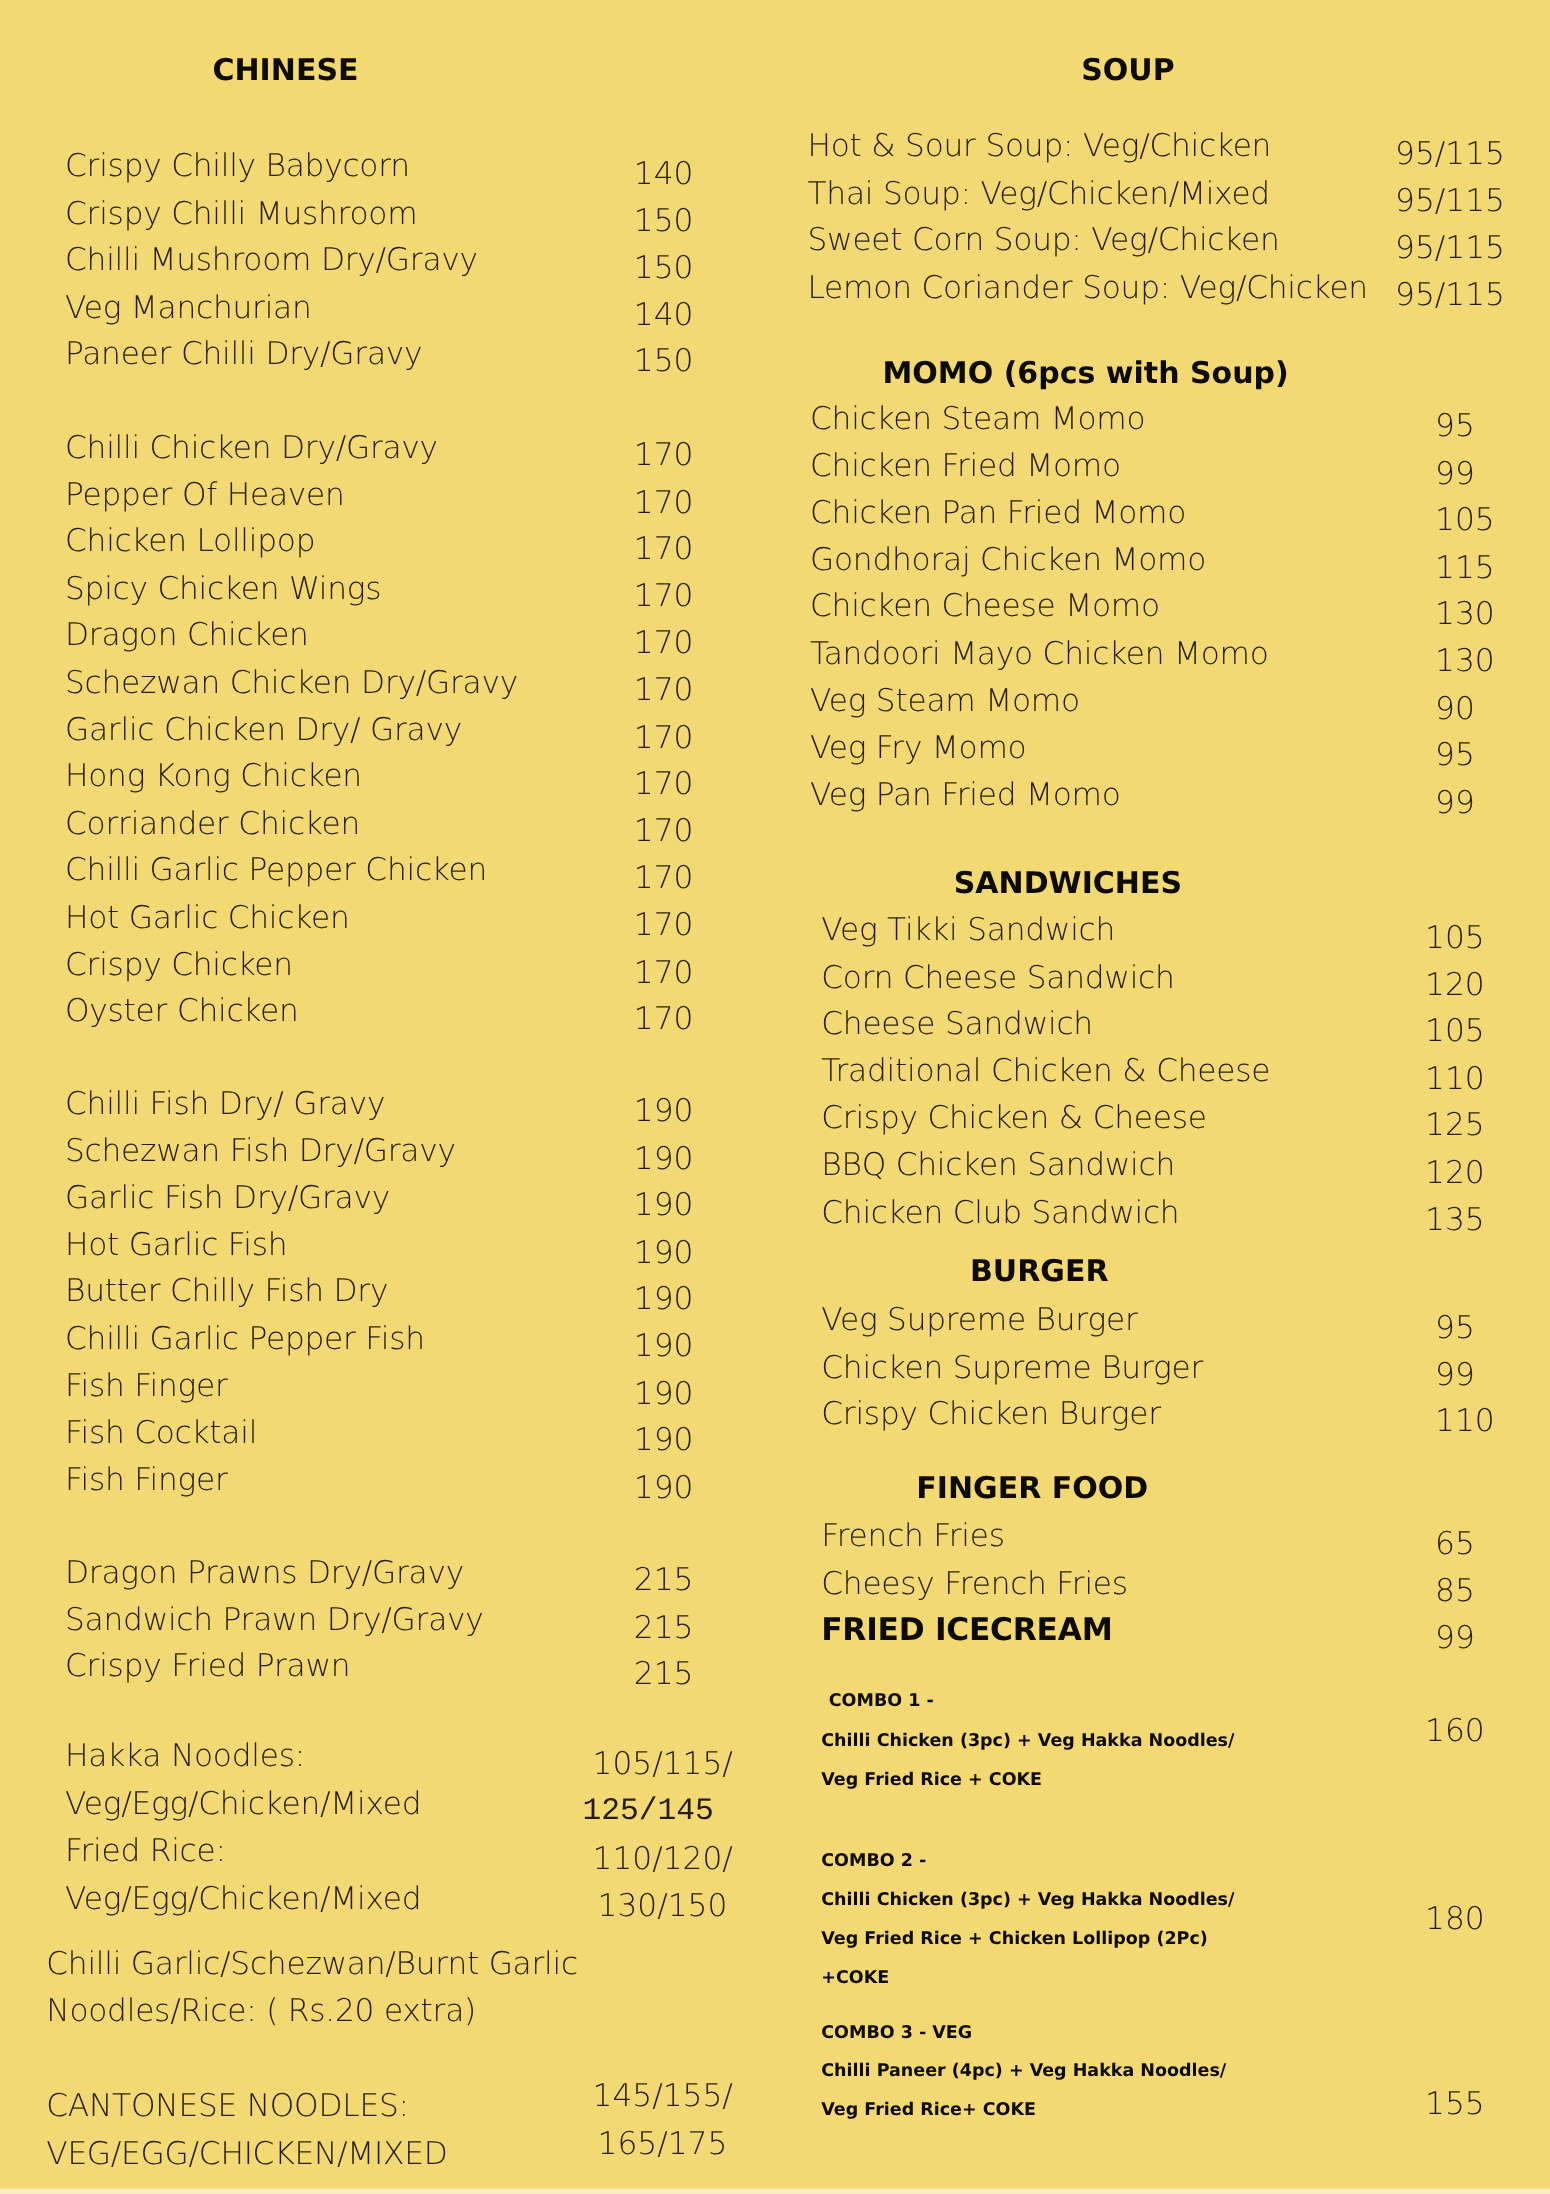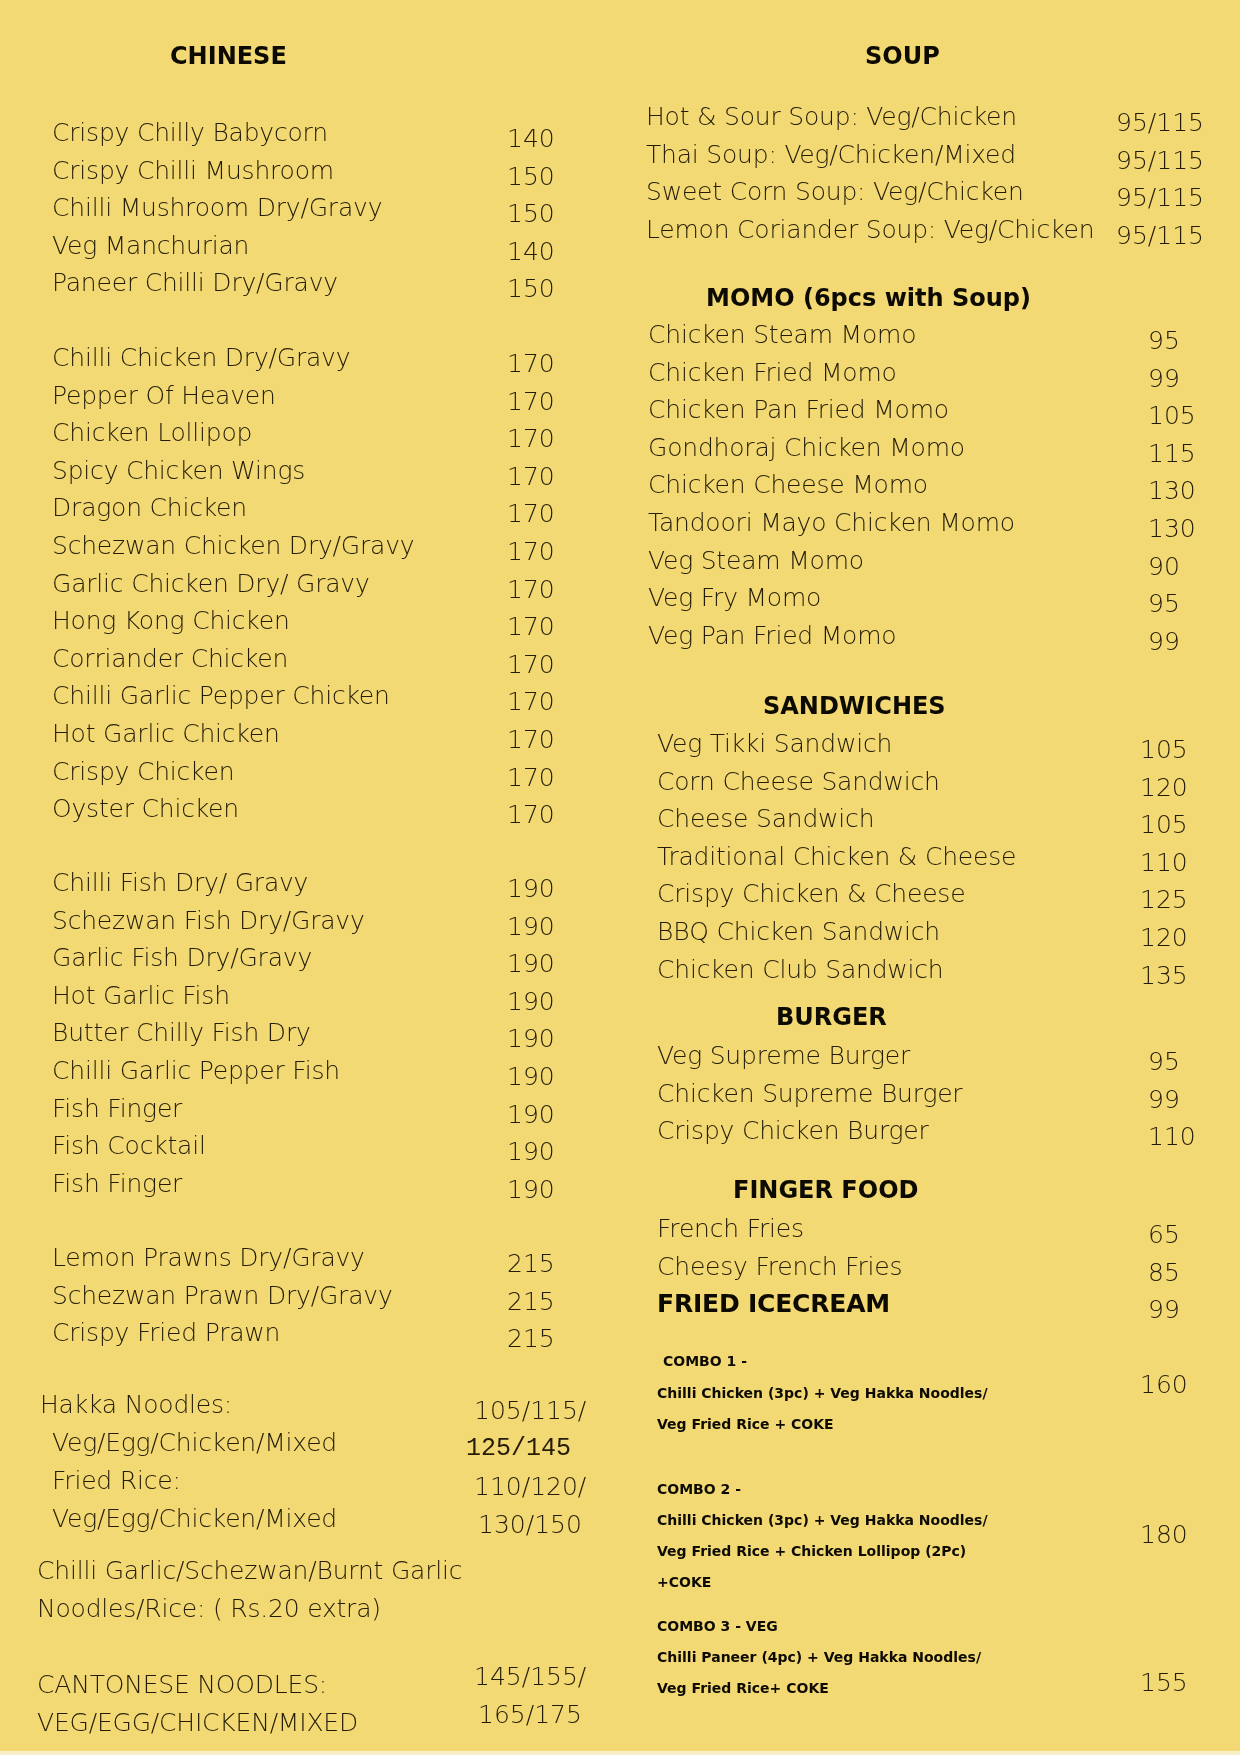--- a/index.html
+++ b/index.html
@@ -67,29 +67,29 @@
       <div class="abs item" style="left: 52px; top: 1018.4px;">Butter Chilly Fish Dry</div>
       <div class="abs price" style="left: 507px; top: 1024.4px;">190</div>
       <div class="abs item" style="left: 52px; top: 1056px;">Chilli Garlic Pepper Fish</div>
       <div class="abs price" style="left: 507px; top: 1062px;">190</div>
       <div class="abs item" style="left: 52px; top: 1093.6px;">Fish Finger</div>
       <div class="abs price" style="left: 507px; top: 1099.6px;">190</div>
       <div class="abs item" style="left: 52px; top: 1131.2px;">Fish Cocktail</div>
       <div class="abs price" style="left: 507px; top: 1137.2px;">190</div>
       <div class="abs item" style="left: 52px; top: 1168.8px;">Fish Finger</div>
       <div class="abs price" style="left: 507px; top: 1174.8px;">190</div>
-      <div class="abs item" style="left: 52px; top: 1243px;">Lemon Prawns Dry/Gravy</div>
+      <div class="abs item" style="left: 52px; top: 1243px;">Dragon Prawns Dry/Gravy</div>
       <div class="abs price" style="left: 507px; top: 1249px;">215</div>
-      <div class="abs item" style="left: 52px; top: 1280.6px;">Schezwan Prawn Dry/Gravy</div>
+      <div class="abs item" style="left: 52px; top: 1280.6px;">Sandwich Prawn Dry/Gravy</div>
       <div class="abs price" style="left: 507px; top: 1286.6px;">215</div>
       <div class="abs item" style="left: 52px; top: 1318.2px;">Crispy Fried Prawn</div>
       <div class="abs price" style="left: 507px; top: 1324.2px;">215</div>
     </div>
 
-  <div class="abs item" style="left:40px;top:1390px;">Hakka Noodles:</div>
+  <div class="abs item" style="left:52px;top:1390px;">Hakka Noodles:</div>
   <div class="abs price" style="left:474px;top:1396px;">105/115/</div>
   <div class="abs item" style="left:52px;top:1428px;">Veg/Egg/Chicken/Mixed</div>
   <div class="abs price" style="left:466px;top:1434px;font-family:Liberation Mono, monospace;">125/145</div>
   <div class="abs item" style="left:52px;top:1466px;">Fried Rice:</div>
   <div class="abs price" style="left:474px;top:1472px;">110/120/</div>
   <div class="abs item" style="left:52px;top:1504px;">Veg/Egg/Chicken/Mixed</div>
   <div class="abs price" style="left:478px;top:1510px;">130/150</div>
   <div class="abs item" style="left:37px;top:1556px;">Chilli Garlic/Schezwan/Burnt Garlic</div>
   <div class="abs item" style="left:37px;top:1594px;">Noodles/Rice: ( Rs.20 extra)</div>
   <div class="abs item" style="left:37px;top:1670px;">CANTONESE NOODLES:</div>

